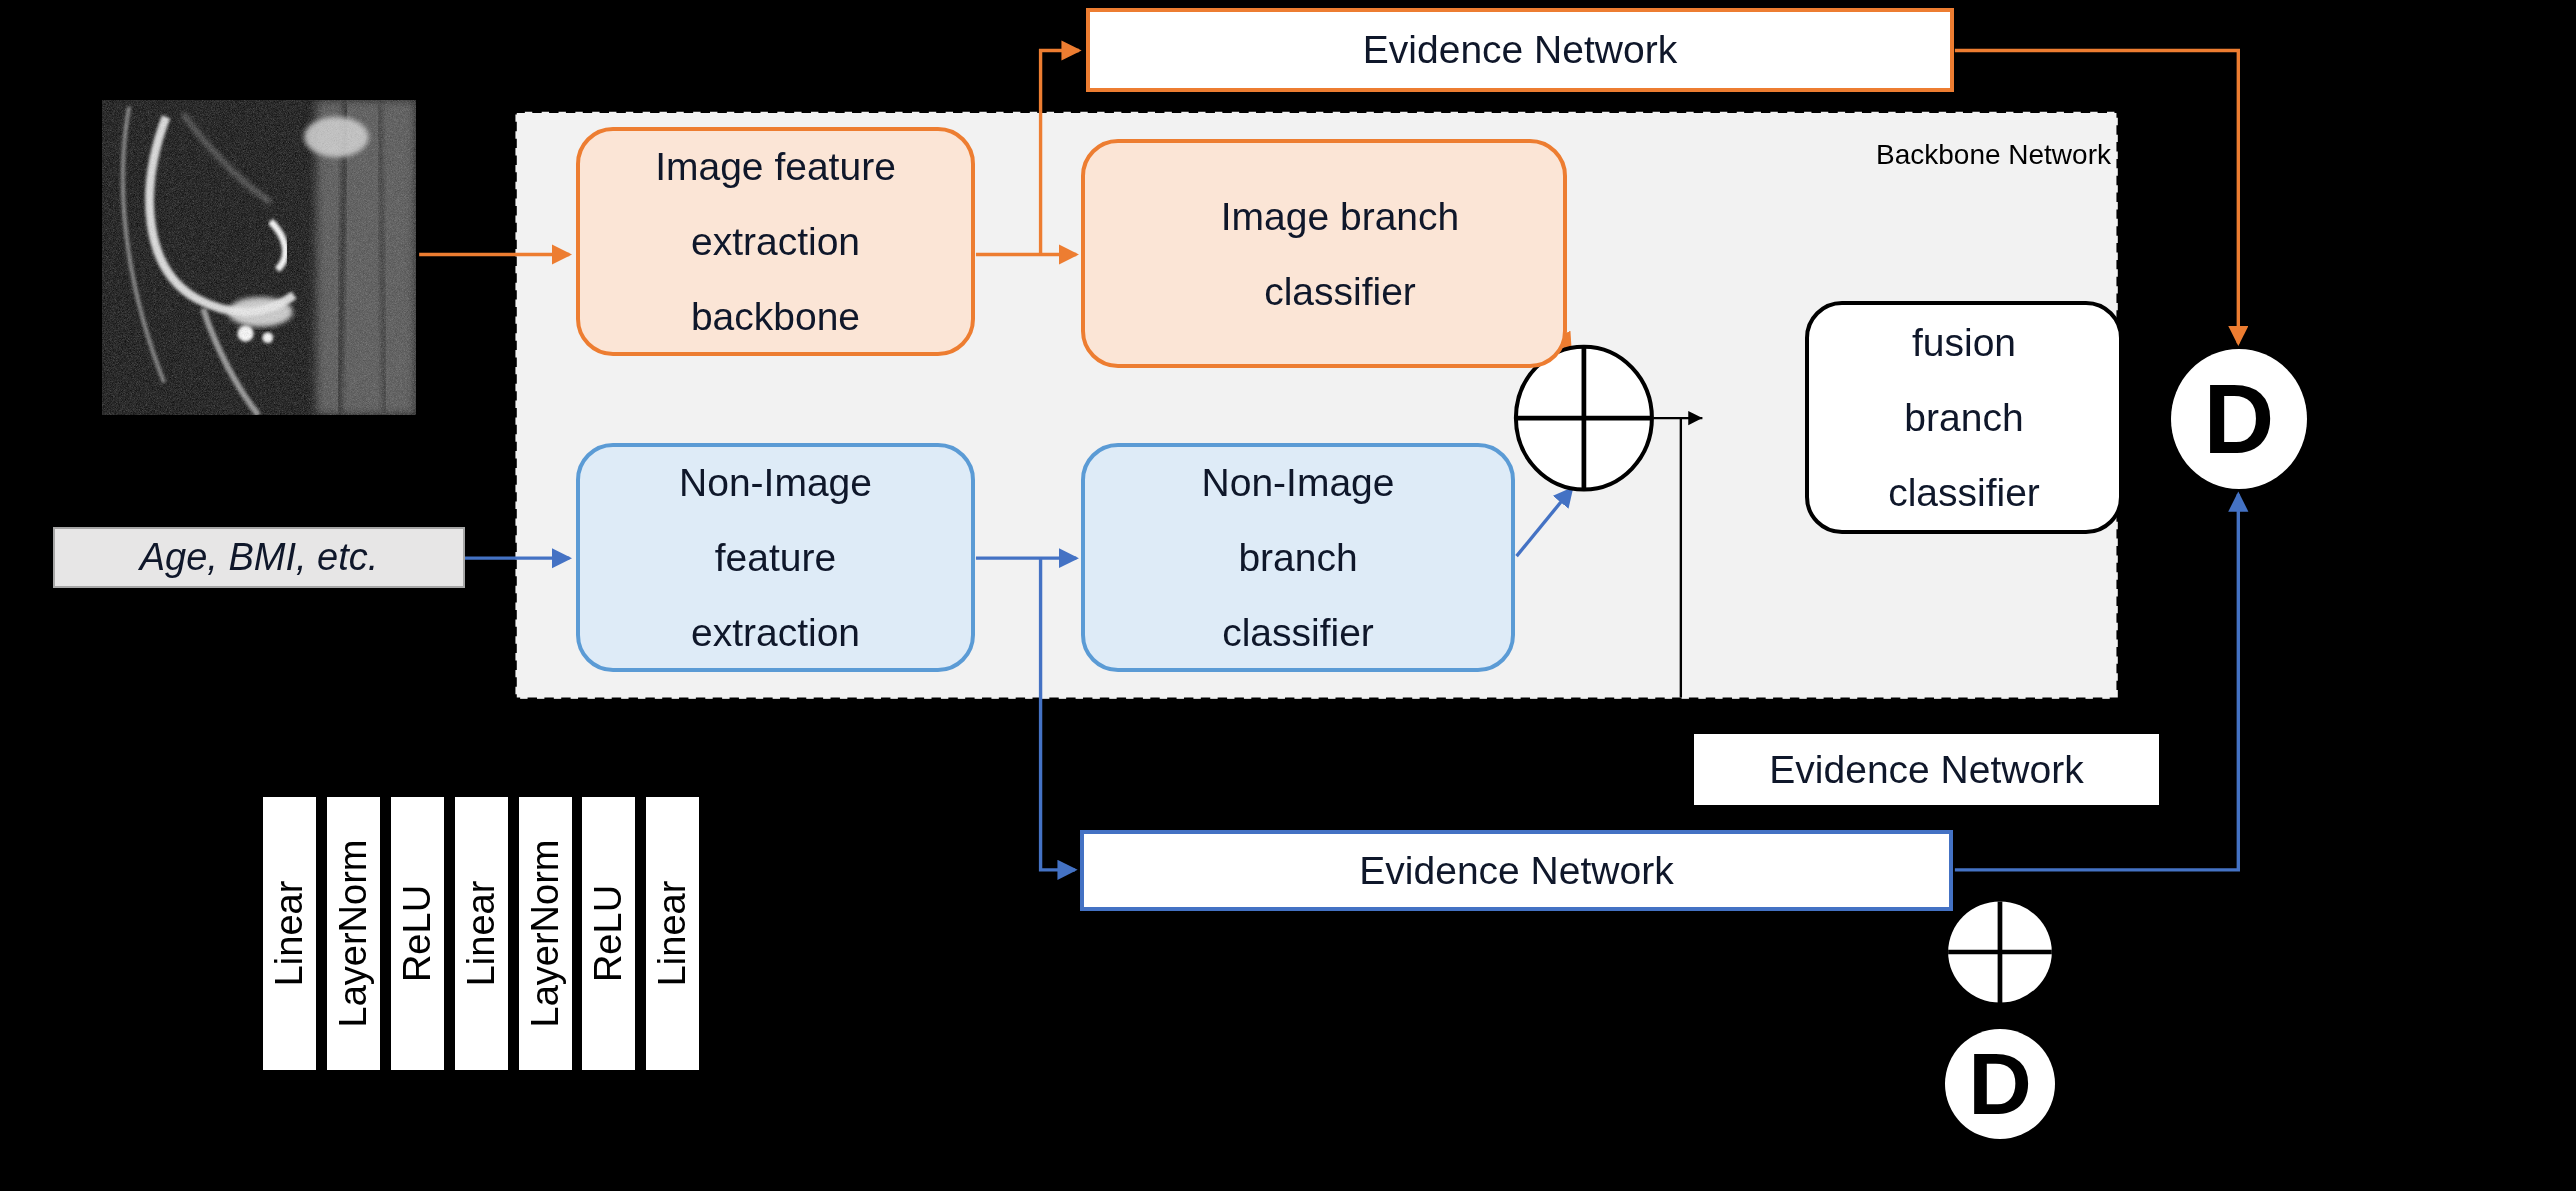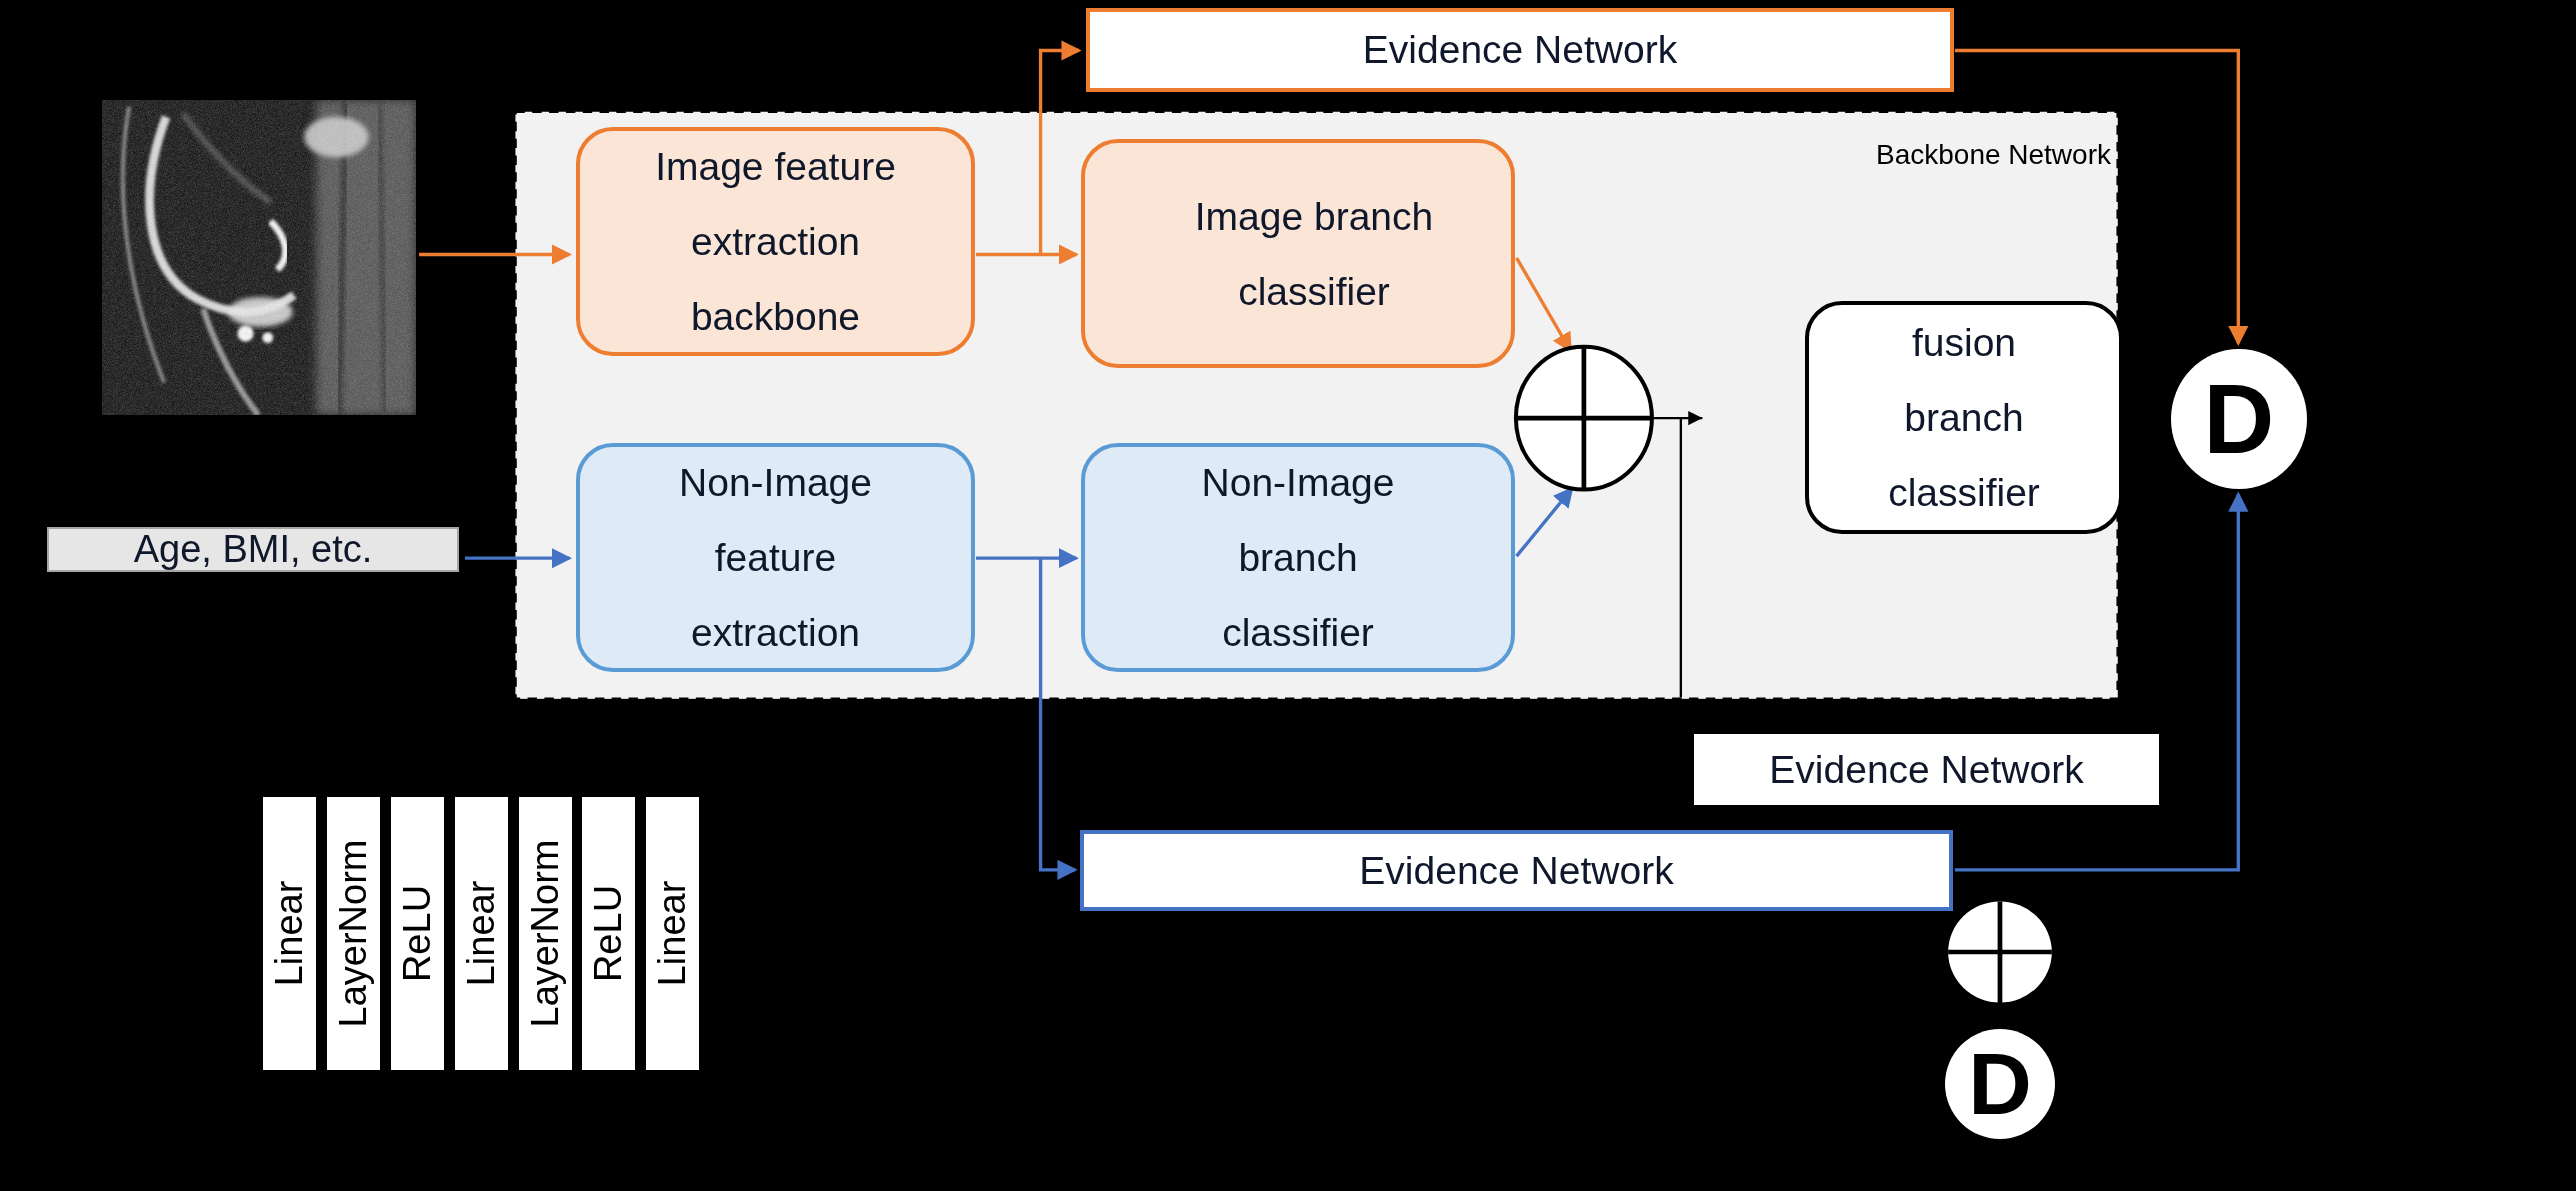--- a/index.html
+++ b/index.html
@@ -123,33 +123,33 @@
 
   <div class="backbone-label" style="left:1542px;top:139px;width:569px;">Backbone Network</div>
 
   <div class="box ev-orange fs58" style="left:1086px;top:8px;width:868px;height:84px;">Evidence Network</div>
   <div class="box ev-plain fs58" style="left:1694px;top:734px;width:465px;height:71px;">Evidence Network</div>
   <div class="box ev-blue fs58" style="left:1080px;top:830px;width:873px;height:81px;">Evidence Network</div>
 
   <div class="box orange-box rounded fs58 ml" style="left:576px;top:127px;width:399px;height:229px;">Image feature
 extraction
 backbone</div>
-  <div class="box orange-box rounded fs58 ml" style="left:1081px;top:139px;width:434px;height:229px;padding-left:32px;">Image branch
+  <div class="box orange-box rounded fs58 ml" style="left:1081px;top:139px;width:486px;height:229px;padding-left:32px;">Image branch
 classifier</div>
   <div class="box blue-box rounded fs58 ml" style="left:576px;top:443px;width:399px;height:229px;">Non-Image
 feature
 extraction</div>
   <div class="box blue-box rounded fs58 ml" style="left:1081px;top:443px;width:434px;height:229px;">Non-Image
 branch
 classifier</div>
   <div class="box fusion-box rounded fs58 ml" style="left:1805px;top:301px;width:318px;height:233px;">fusion
 branch
 classifier</div>
 
-  <div class="box age-box fs57" style="left:47px;top:527px;width:412px;height:45px;">Age, BMI, etc.</div>
+  <div class="box age-box fs57" style="left:53px;top:527px;width:412px;height:61px;font-style:italic;">Age, BMI, etc.</div>
 
   <div class="d-node d-top">D</div>
   <div class="d-node d-bottom">D</div>
 
   <div class="mlp-bar" style="left:263px;top:797px;">
     <span>Linear</span>
     </div>
   <div class="mlp-bar" style="left:327px;top:797px;">
     <span>LayerNorm</span>
     </div>

